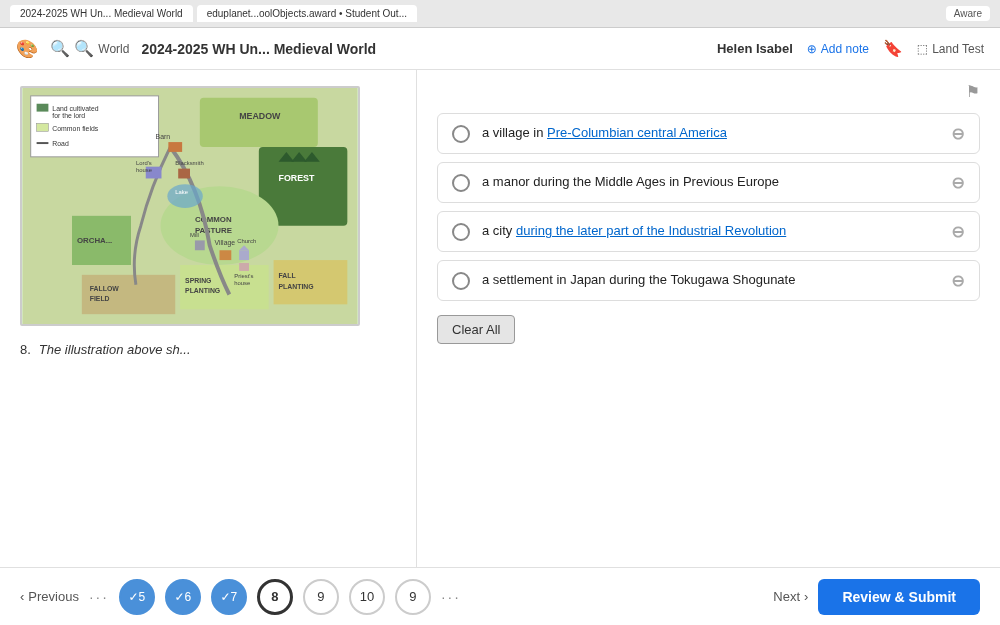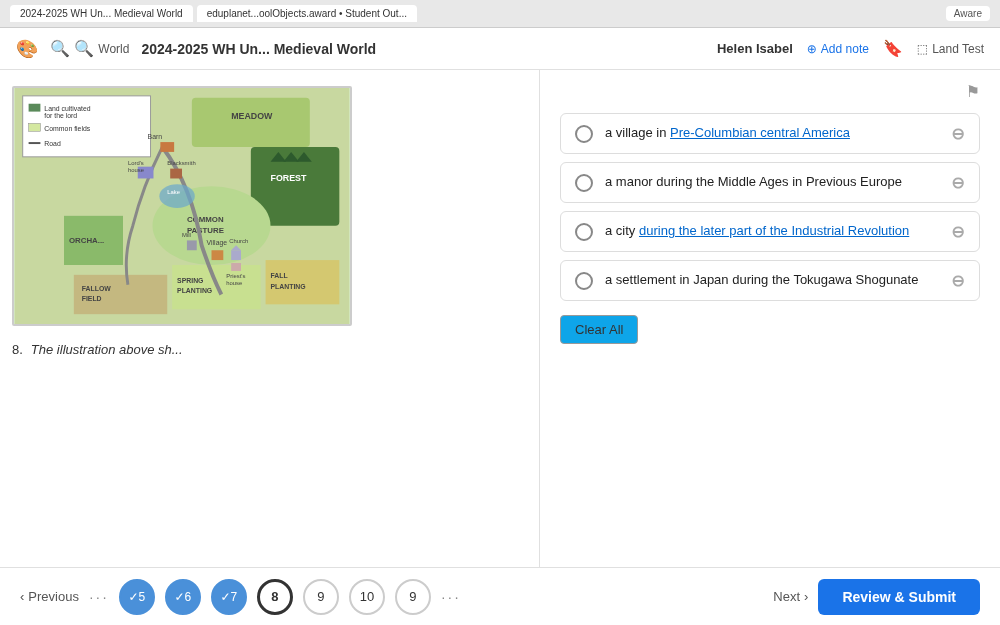--- a/index.html
+++ b/index.html
@@ -114,22 +114,22 @@
 
     
     .main-content {
       display: flex;
       flex: 1;
       overflow: hidden;
     }
 
     
     .left-panel {
-      width: 540px;
-      padding: 16px 12px;
+      width: 417px;
+      padding: 16px 20px;
       display: flex;
       flex-direction: column;
       gap: 12px;
       border-right: 1px solid #e0e0e0;
     }
 
     
     .map-container {
       width: 340px;
       height: 240px;
@@ -214,21 +214,21 @@
     .minus-icon {
       color: #aaa;
       font-size: 16px;
       font-weight: bold;
       flex-shrink: 0;
     }
 
     
     .clear-all-btn {
       border: 1px solid #999;
-      background: #0ea5e9;
+      background: #e5e5e5;
       border-radius: 4px;
       padding: 6px 14px;
       font-size: 13px;
       cursor: pointer;
       color: #333;
       align-self: flex-start;
       margin-top: 6px;
     }
 
     

